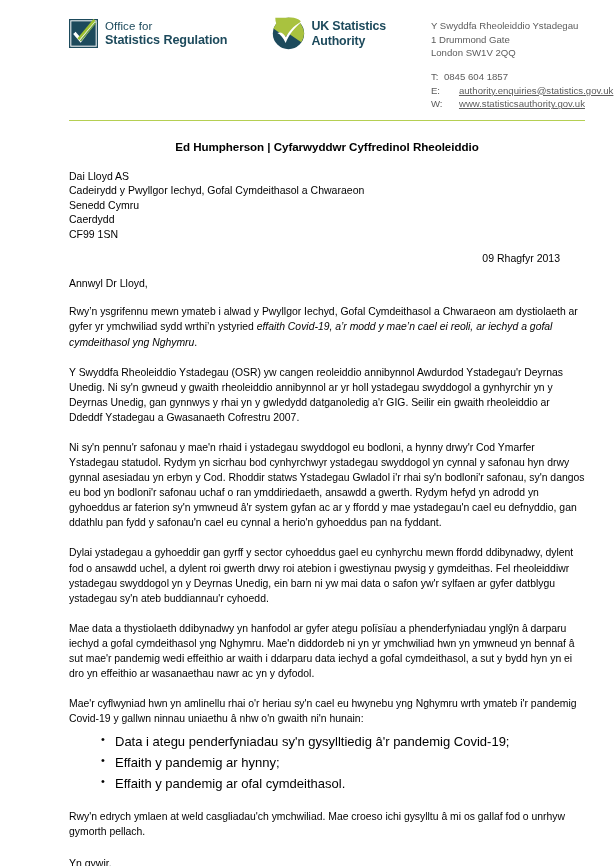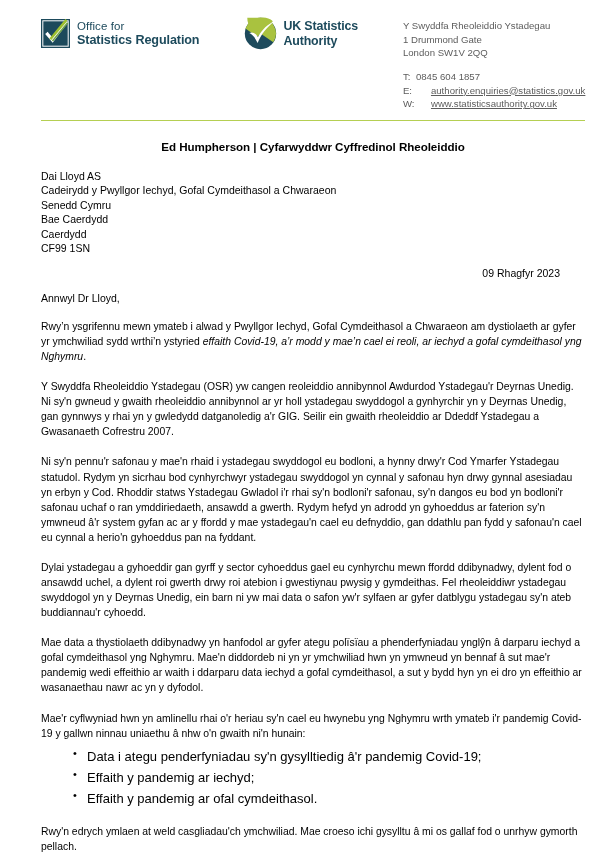--- a/index.html
+++ b/index.html
@@ -12,20 +12,21 @@
     font-family: "Liberation Sans", sans-serif;
     color: #000000;
   }
   .page {
     position: relative;
     width: 615px;
     height: 866px;
     background: #ffffff;
     overflow: hidden;
     box-sizing: border-box;
+    padding-left: 28px;
   }
 
   
   .letterhead {
     display: flex;
     align-items: flex-start;
     padding: 16px 30px 0 41px;
     box-sizing: border-box;
   }
   .logo-osr {
@@ -234,44 +235,43 @@
   <div class="rule"></div>
 
   <div class="doc">
 
     <div class="doc-title">Ed Humpherson | Cyfarwyddwr Cyffredinol Rheoleiddio</div>
 
     <div class="recipient">
       <div>Dai Lloyd AS</div>
       <div>Cadeirydd y Pwyllgor Iechyd, Gofal Cymdeithasol a Chwaraeon</div>
       <div>Senedd Cymru</div>
-      <div>Bae Caerdydd</div>
       <div>Caerdydd</div>
       <div>CF99 1SN</div>
     </div>
 
-    <div class="date">09 Rhagfyr 2023</div>
+    <div class="date">09 Rhagfyr 2013</div>
 
     <div class="salutation">Annwyl Dr Lloyd,</div>
 
     <p class="body-para"><span>Rwy’n ysgrifennu mewn ymateb i alwad y Pwyllgor Iechyd, Gofal Cymdeithasol a Chwaraeon am dystiolaeth ar gyfer yr ymchwiliad sydd wrthi’n ystyried </span><span class="ital">effaith Covid-19, a’r modd y mae’n cael ei reoli, ar iechyd a gofal cymdeithasol yng Nghymru</span><span>.</span></p>
 
     <p class="body-para">Y Swyddfa Rheoleiddio Ystadegau (OSR) yw cangen reoleiddio annibynnol Awdurdod Ystadegau'r Deyrnas Unedig. Ni sy'n gwneud y gwaith rheoleiddio annibynnol ar yr holl ystadegau swyddogol a gynhyrchir yn y Deyrnas Unedig, gan gynnwys y rhai yn y gwledydd datganoledig a'r GIG. Seilir ein gwaith rheoleiddio ar Ddeddf Ystadegau a Gwasanaeth Cofrestru 2007.</p>
 
     <p class="body-para">Ni sy'n pennu'r safonau y mae'n rhaid i ystadegau swyddogol eu bodloni, a hynny drwy'r Cod Ymarfer Ystadegau statudol. Rydym yn sicrhau bod cynhyrchwyr ystadegau swyddogol yn cynnal y safonau hyn drwy gynnal asesiadau yn erbyn y Cod. Rhoddir statws Ystadegau Gwladol i'r rhai sy'n bodloni'r safonau, sy'n dangos eu bod yn bodloni'r safonau uchaf o ran ymddiriedaeth, ansawdd a gwerth. Rydym hefyd yn adrodd yn gyhoeddus ar faterion sy'n ymwneud â'r system gyfan ac ar y ffordd y mae ystadegau'n cael eu defnyddio, gan ddathlu pan fydd y safonau'n cael eu cynnal a herio'n gyhoeddus pan na fyddant.</p>
 
     <p class="body-para">Dylai ystadegau a gyhoeddir gan gyrff y sector cyhoeddus gael eu cynhyrchu mewn ffordd ddibynadwy, dylent fod o ansawdd uchel, a dylent roi gwerth drwy roi atebion i gwestiynau pwysig y gymdeithas. Fel rheoleiddiwr ystadegau swyddogol yn y Deyrnas Unedig, ein barn ni yw mai data o safon yw'r sylfaen ar gyfer datblygu ystadegau sy'n ateb buddiannau'r cyhoedd.</p>
 
     <p class="body-para">Mae data a thystiolaeth ddibynadwy yn hanfodol ar gyfer ategu polïsïau a phenderfyniadau ynglŷn â darparu iechyd a gofal cymdeithasol yng Nghymru. Mae'n diddordeb ni yn yr ymchwiliad hwn yn ymwneud yn bennaf â sut mae'r pandemig wedi effeithio ar waith i ddarparu data iechyd a gofal cymdeithasol, a sut y bydd hyn yn ei dro yn effeithio ar wasanaethau nawr ac yn y dyfodol.</p>
 
     <p class="body-para">Mae'r cyflwyniad hwn yn amlinellu rhai o'r heriau sy'n cael eu hwynebu yng Nghymru wrth ymateb i'r pandemig Covid-19 y gallwn ninnau uniaethu â nhw o'n gwaith ni'n hunain:</p>
 
     <ul class="bullets">
       <li>Data i ategu penderfyniadau sy'n gysylltiedig â'r pandemig Covid-19;</li>
-      <li>Effaith y pandemig ar iechyd;</li>
+      <li>Effaith y pandemig ar hynny;</li>
       <li>Effaith y pandemig ar ofal cymdeithasol.</li>
     </ul>
 
     <p class="body-para">Rwy'n edrych ymlaen at weld casgliadau'ch ymchwiliad. Mae croeso ichi gysylltu â mi os gallaf fod o unrhyw gymorth pellach.</p>
 
     <div class="signoff">Yn gywir,</div>
 
   </div>
 
 </div>

